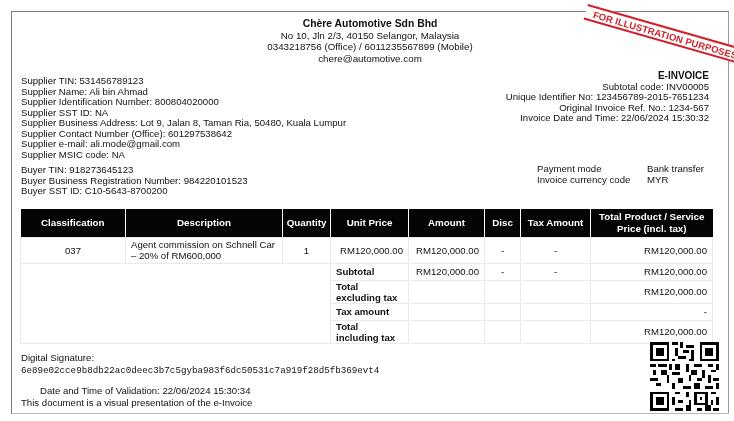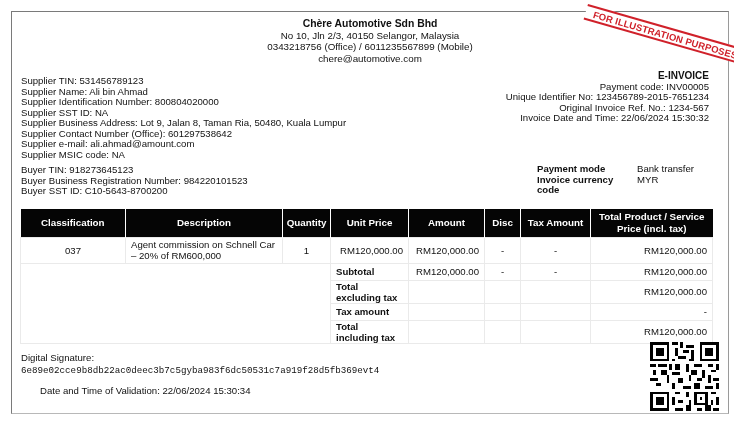--- a/index.html
+++ b/index.html
@@ -25,21 +25,21 @@
 
   .supplier { position: absolute; left: 21px; top: 76px; line-height: 10.5px; font-size: 9.6px; }
 
   .invoice-meta { position: absolute; right: 25px; top: 71px; text-align: right; line-height: 10.6px; font-size: 9.6px; }
   .invoice-meta .title { font-weight: bold; font-size: 10px; text-align: right; }
 
   .buyer { position: absolute; left: 21px; top: 165px; line-height: 10.6px; font-size: 9.6px; }
 
   .payment { position: absolute; left: 537px; top: 164px; line-height: 10.6px; font-size: 9.6px; }
   .payment .row { display: flex; }
-  .payment .k { width: 100px; font-weight: bold; }
+  .payment .k { width: 110px; }
 
   table.items {
     position: absolute; left: 20px; top: 209px; width: 692px;
     border-collapse: collapse; font-size: 9.6px; table-layout: fixed;
   }
   table.items th {
     background: #050505; color: #fff; font-weight: bold; font-size: 9.8px;
     height: 28px; border-left: 1px solid #ffffff; text-align: center; line-height: 12px;
   }
   table.items th:first-child { border-left: none; }
@@ -71,27 +71,27 @@
   <div>chere@automotive.com</div>
 </div>
 
 <div class="supplier">
   <div>Supplier TIN: 531456789123</div>
   <div>Supplier Name: Ali bin Ahmad</div>
   <div>Supplier Identification Number: 800804020000</div>
   <div>Supplier SST ID: NA</div>
   <div>Supplier Business Address: Lot 9, Jalan 8, Taman Ria, 50480, Kuala Lumpur</div>
   <div>Supplier Contact Number (Office): 601297538642</div>
-  <div>Supplier e-mail: ali.ahmad@amount.com</div>
+  <div>Supplier e-mail: ali.mode@gmail.com</div>
   <div>Supplier MSIC code: NA</div>
 </div>
 
 <div class="invoice-meta">
   <div class="title">E-INVOICE</div>
-  <div>Payment code: INV00005</div>
+  <div>Subtotal code: INV00005</div>
   <div>Unique Identifier No: 123456789-2015-7651234</div>
   <div>Original Invoice Ref. No.: 1234-567</div>
   <div>Invoice Date and Time: 22/06/2024 15:30:32</div>
 </div>
 
 <div class="buyer">
   <div>Buyer TIN: 918273645123</div>
   <div>Buyer Business Registration Number: 984220101523</div>
   <div>Buyer SST ID: C10-5643-8700200</div>
 </div>
@@ -170,20 +170,21 @@
       <td class="c"></td>
       <td class="r">RM120,000.00</td>
     </tr>
   </tbody>
 </table>
 
 <div class="footer">
   <div class="l1">Digital Signature:</div>
   <div class="sig">6e89e02cce9b8db22ac0deec3b7c5gyba983f6dc50531c7a919f28d5fb369evt4</div>
   <div class="gap">Date and Time of Validation: 22/06/2024  15:30:34</div>
+  <div class="l1">This document is a visual presentation of the e-Invoice</div>
 </div>
 
 <svg class="qr" viewBox="0 0 25 25" shape-rendering="crispEdges">
   <rect width="25" height="25" fill="#fff"></rect>
   <g fill="#000">
 
     <rect x="0" y="0" width="7" height="7"></rect>
       <rect x="1" y="1" width="5" height="5" fill="#fff"></rect>
       <rect x="2" y="2" width="3" height="3"></rect>
     <rect x="18" y="0" width="7" height="7"></rect>

